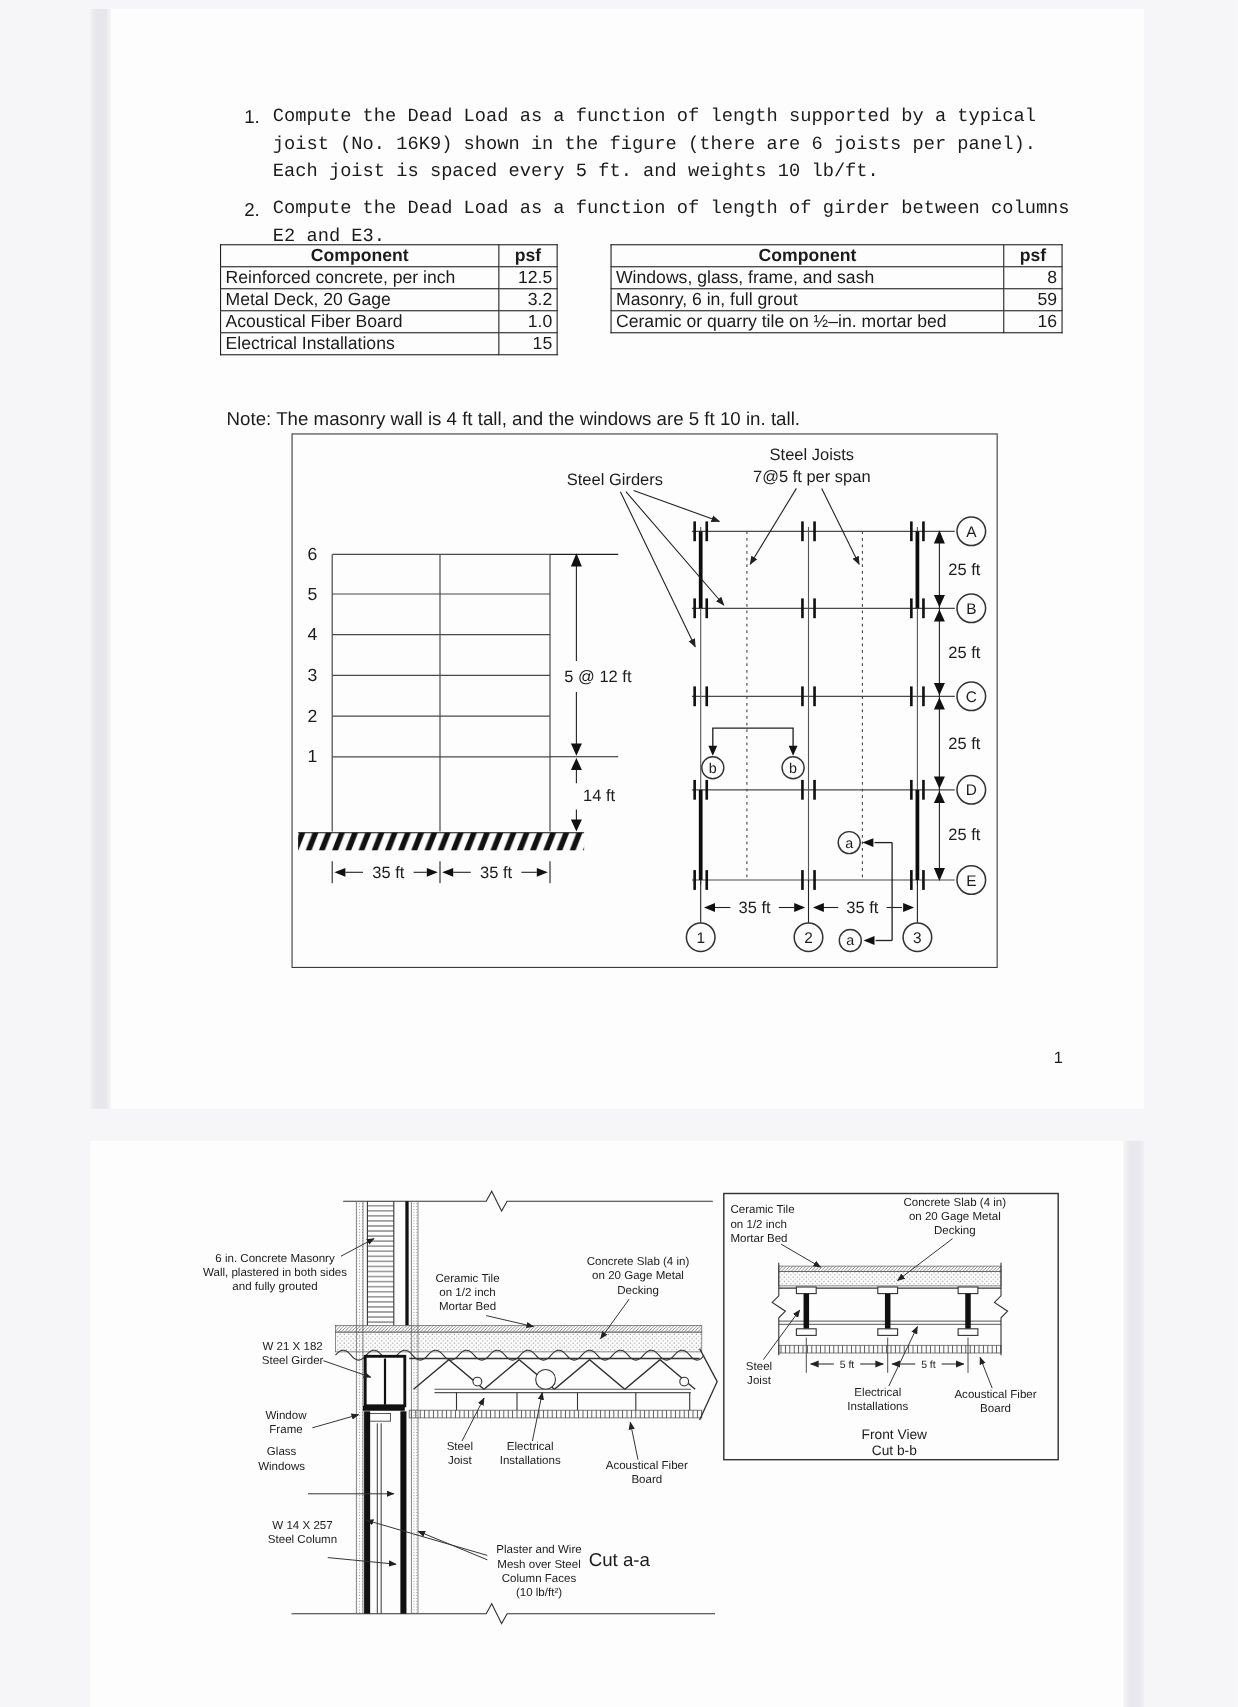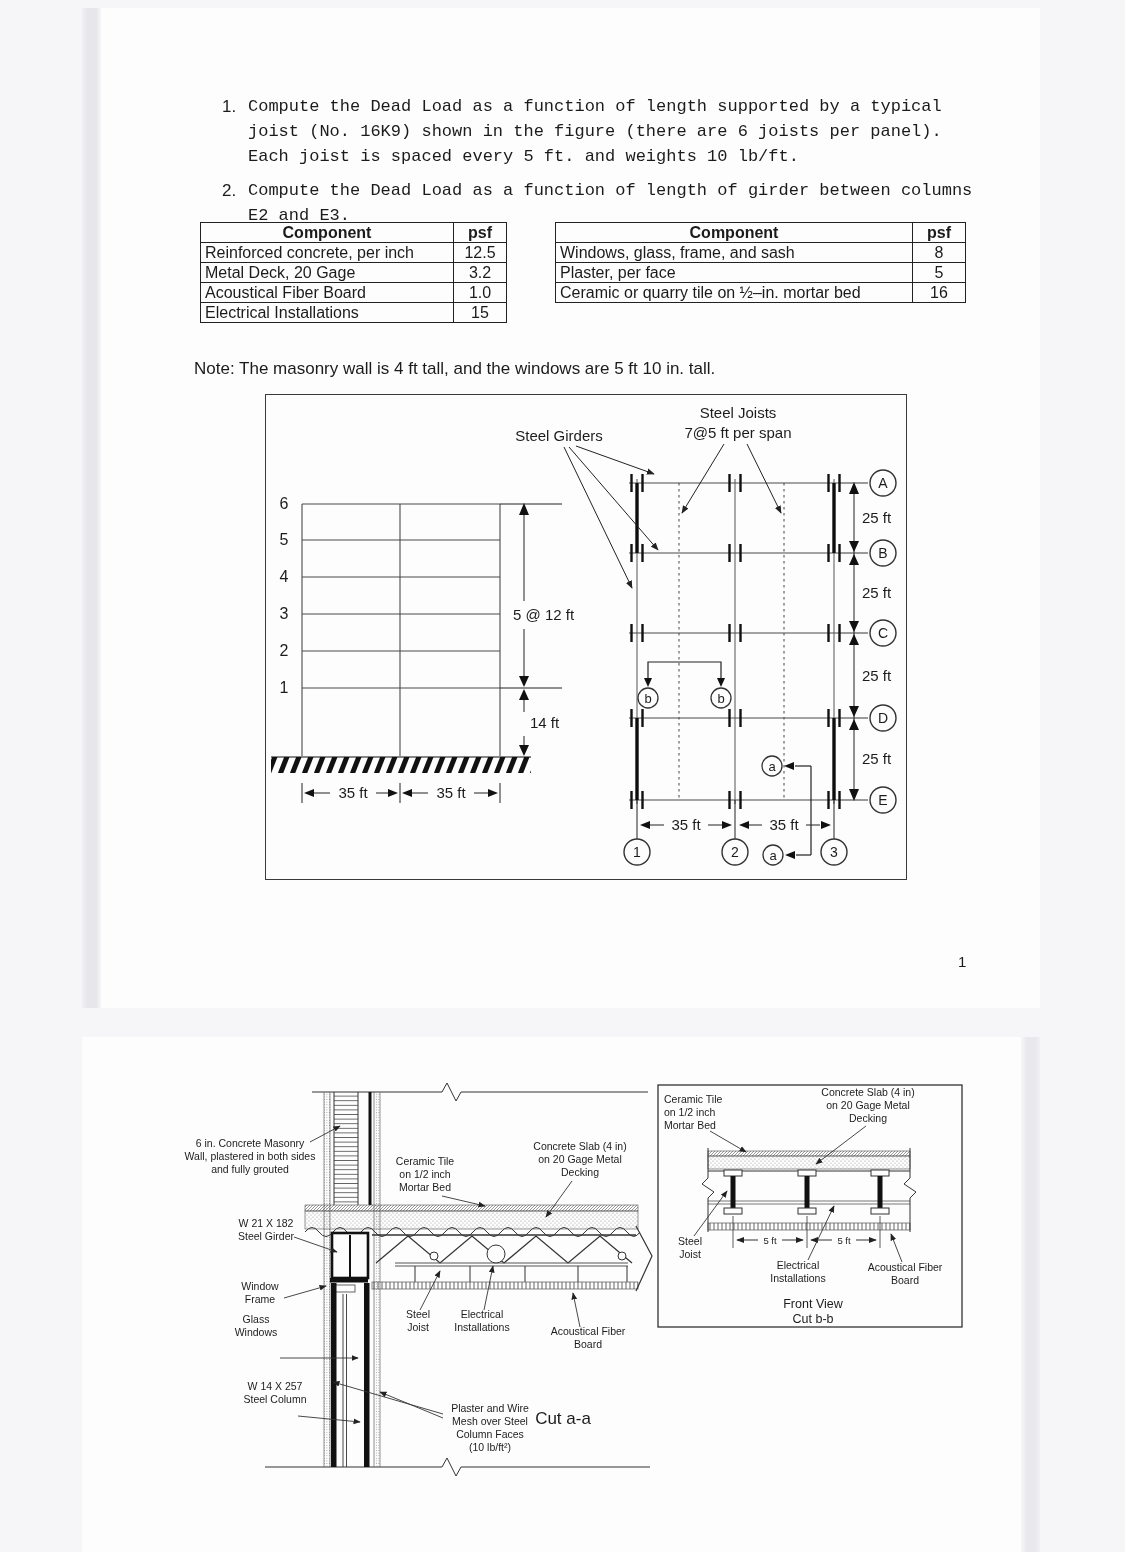--- a/index.html
+++ b/index.html
@@ -18,28 +18,28 @@
   .instructions{position:absolute;left:108px;top:18px;width:724px;margin:0;
     font-size:17px;line-height:25px;}
   .li{position:absolute;left:140px;width:760px;font-size:17px;line-height:25px;}
   .li .num{position:absolute;left:0;top:0;}
   .li .txt{display:block;margin-left:26px;width:730px;font-family:Liberation Mono, monospace;}
   .li1{top:86px;}
   .li2{top:170px;}
   table.t{position:absolute;border-collapse:collapse;font-size:16px;}
   table.t th,table.t td{border:1.4px solid #222;height:19px;line-height:17px;padding:0 4px;font-weight:normal;margin-top:20px;}
   table.t th{font-weight:bold;text-align:center;}
-  table.t td.v{text-align:center;}
+  table.t td.v{text-align:right;}
   .t1{left:118px;top:214px;}
   .t1 .c{width:244px;}
   .t1 .p{width:44px;}
   .t2{left:473px;top:214px;}
   .t2 .c{width:348px;}
   .t2 .p{width:44px;}
-  .note{position:absolute;left:108px;top:347px;margin:4px;font-size:17px;}
+  .note{position:absolute;left:108px;top:347px;margin:16px;font-size:17px;}
   .figure1{position:absolute;left:183px;top:386px;width:640px;height:484px;border:1.5px solid #3a3a3a;background:#fdfdfe;}
   .pagenum{position:absolute;left:876px;top:945px;font-size:15px;}
   svg{position:absolute;overflow:visible;}
   svg text{fill:#1c1c1c;font-family:"Liberation Sans", sans-serif;}
   .fig2{left:98px;top:43px;}
 </style>
 </head>
 <body>
 
 <div style="position:absolute;inset:0;">
@@ -86,22 +86,22 @@
       <tbody>
           <tr>
         <th class="c">Component</th>
         <th class="p">psf</th>
       </tr>
       <tr>
         <td>Windows, glass, frame, and sash</td>
         <td class="v">8</td>
       </tr>
       <tr>
-        <td>Plaster, per face</td>
-        <td class="v">5</td>
+        <td>Masonry, 6 in, full grout</td>
+        <td class="v">59</td>
       </tr>
       <tr>
         <td>Ceramic or quarry tile on ½–in. mortar bed</td>
         <td class="v">16</td>
       </tr>
     </tbody>
       </table>
 
     <p class="note">Note: The masonry wall is 4 ft tall, and the windows are 5 ft 10 in. tall.</p>
 

